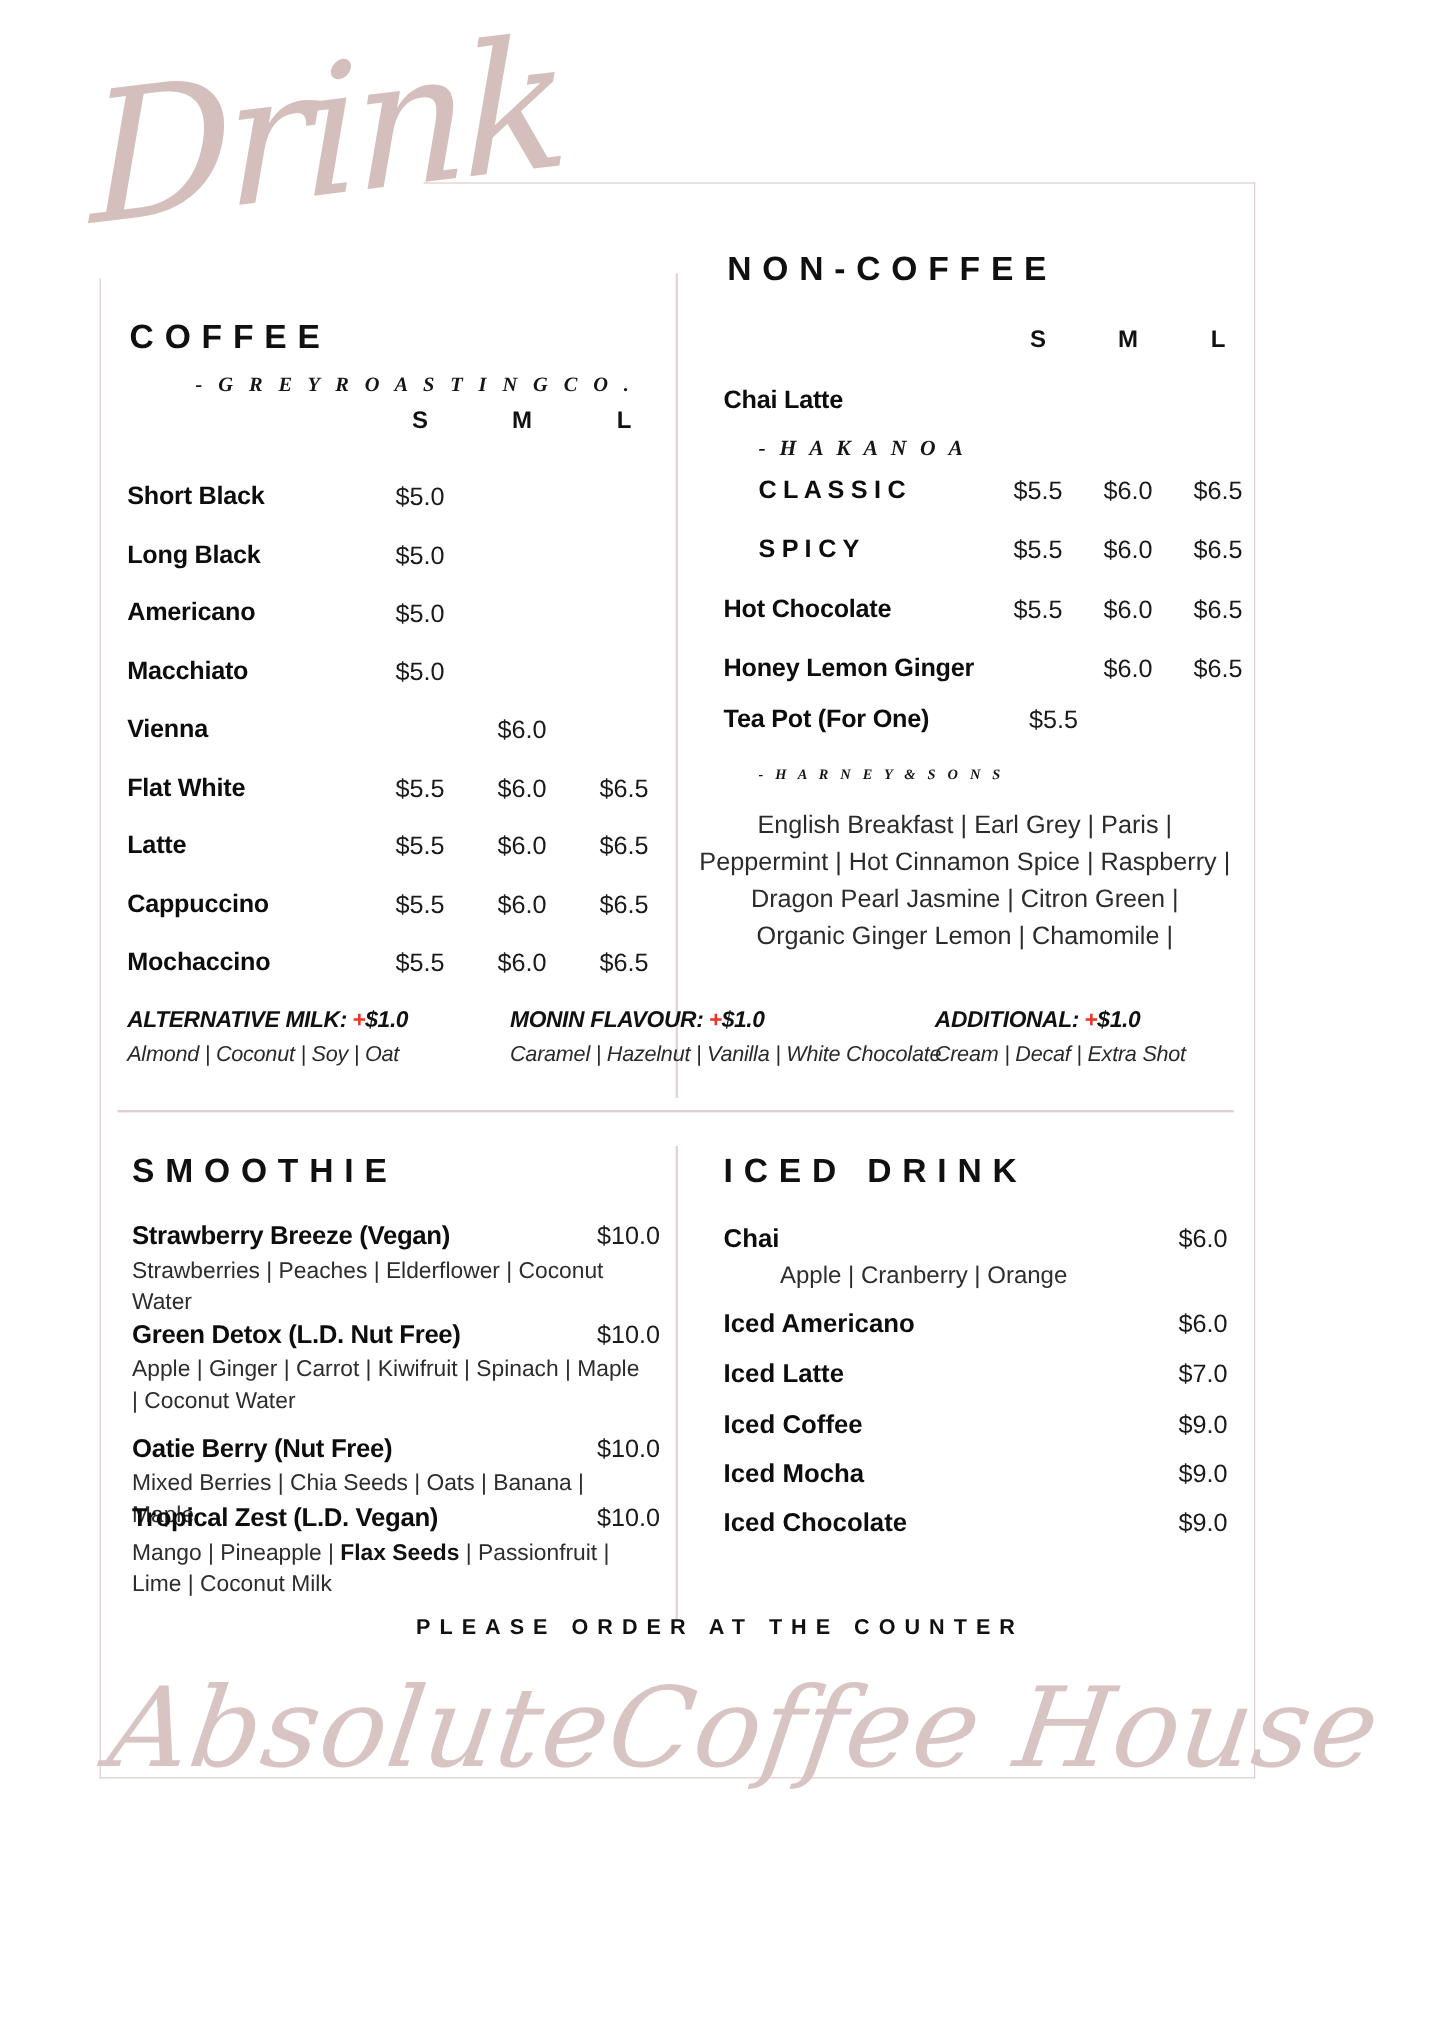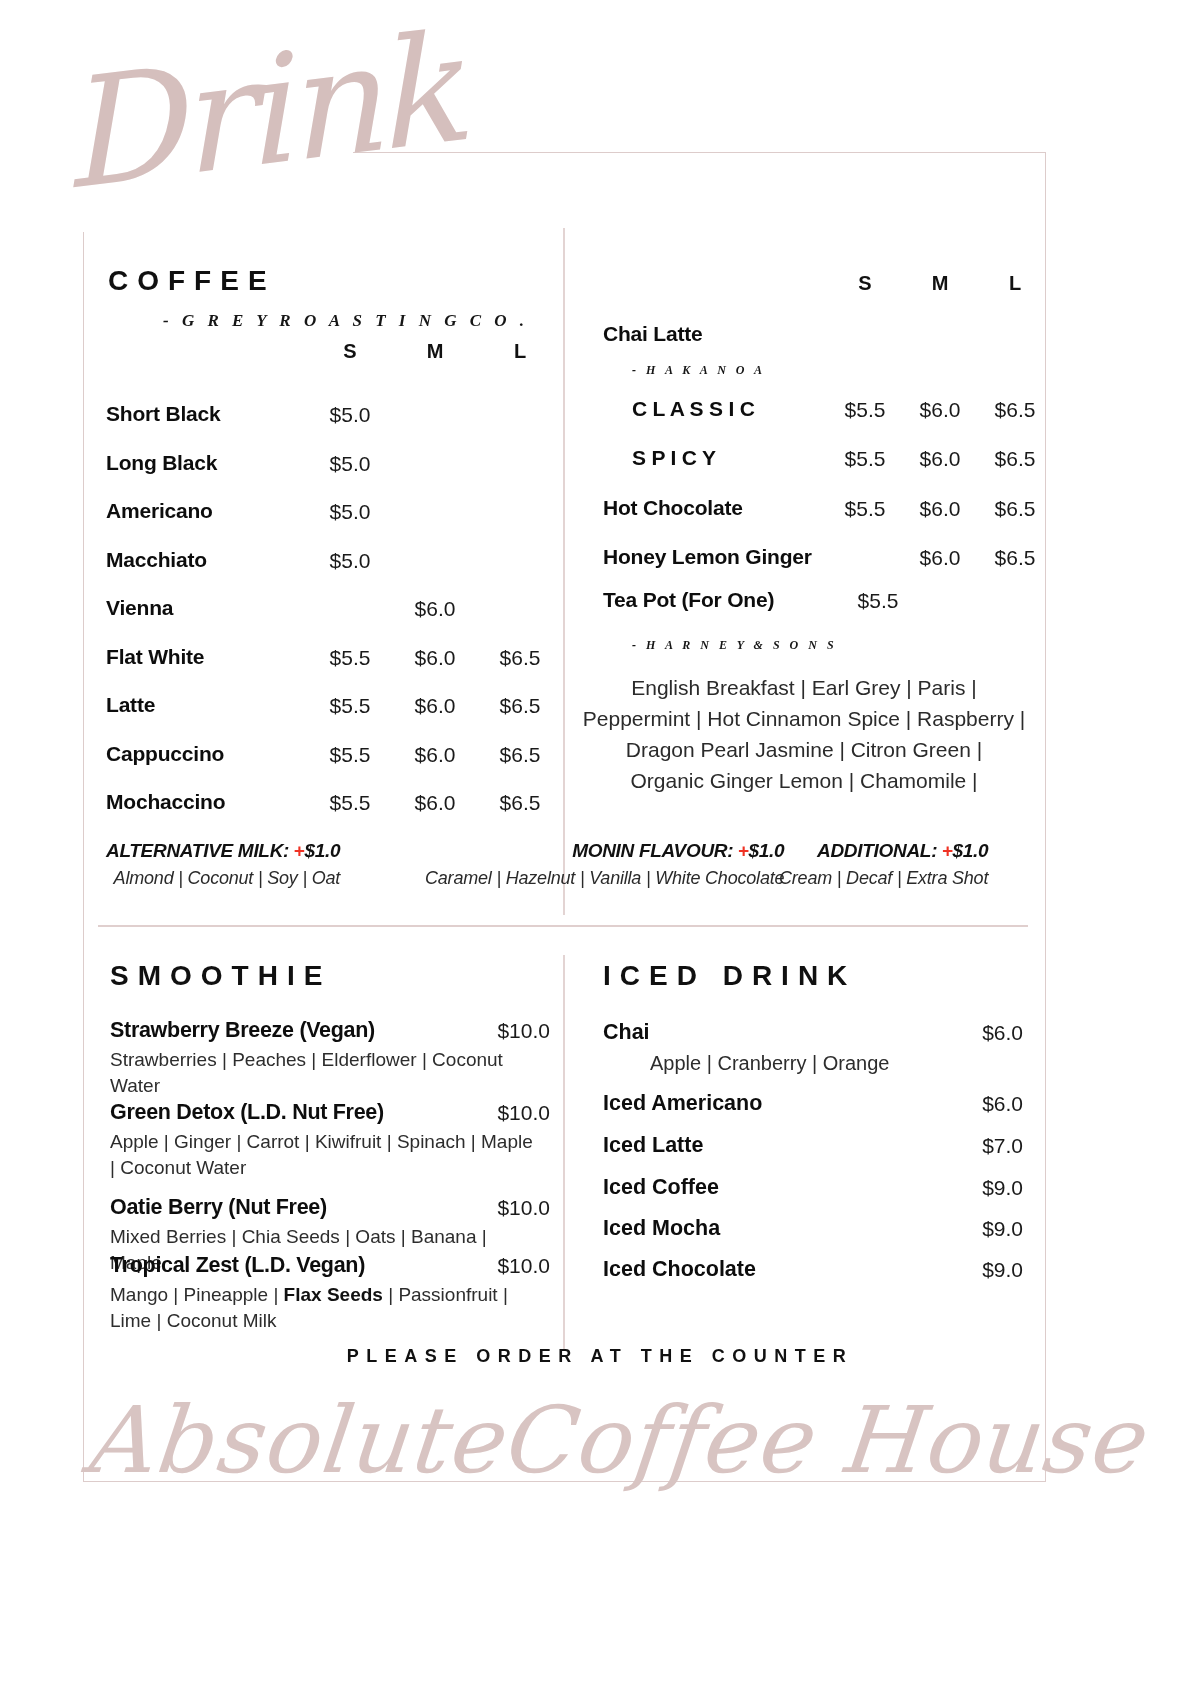--- a/index.html
+++ b/index.html
@@ -159,21 +159,20 @@
     font-size: 21px;
     line-height: 31px;
     color: #2b2b2b;
   }
 
   
   .addon {
     position: absolute;
     font-style: italic;
     white-space: nowrap;
-    text-align: right;
   }
   .addon .ttl {
     font-weight: 700;
     font-size: 19px;
     letter-spacing: -0.3px;
     color: #111;
   }
   .addon .plus { color: #ef3224; font-weight: 700; }
   .addon .opts {
     display: block;
@@ -315,31 +314,32 @@
         <span class="pz" style="left: 384px;">$6.5</span>
       </div>
       <div class="row" style="left: 106px; top: 790px;">
         <span class="nm">Mochaccino</span>
         <span class="pz" style="left: 214px;">$5.5</span>
         <span class="pz" style="left: 299px;">$6.0</span>
         <span class="pz" style="left: 384px;">$6.5</span>
       </div>
     </div>
 
+  <div class="sec-head" style="left:606px; top:208px;">NON-COFFEE</div>
 
   <div class="size-row" style="left:835px; top:272px; width:280px;">
     <span style="left:0px;">S</span>
     <span style="left:75px;">M</span>
     <span style="left:150px;">L</span>
   </div>
 
   <div class="row" style="left:603px; top:322px;">
     <span class="nm">Chai Latte</span>
   </div>
-  <div class="roaster" style="left:632px; top:363px; font-size:12px; letter-spacing:3.5px;">- H A K A N O A</div>
+  <div class="roaster" style="left:632px; top:363px; font-size:18px; letter-spacing:3.5px;">- H A K A N O A</div>
 
   <div id="noncoffee-rows">
       <div class="row" style="left: 632px; top: 397px;">
         <span class="nm sub-name">C L A S S I C</span>
         <span class="pz" style="left: 203px;">$5.5</span>
         <span class="pz" style="left: 278px;">$6.0</span>
         <span class="pz" style="left: 353px;">$6.5</span>
       </div>
       <div class="row" style="left: 632px; top: 446px;">
         <span class="nm sub-name">S P I C Y</span>

